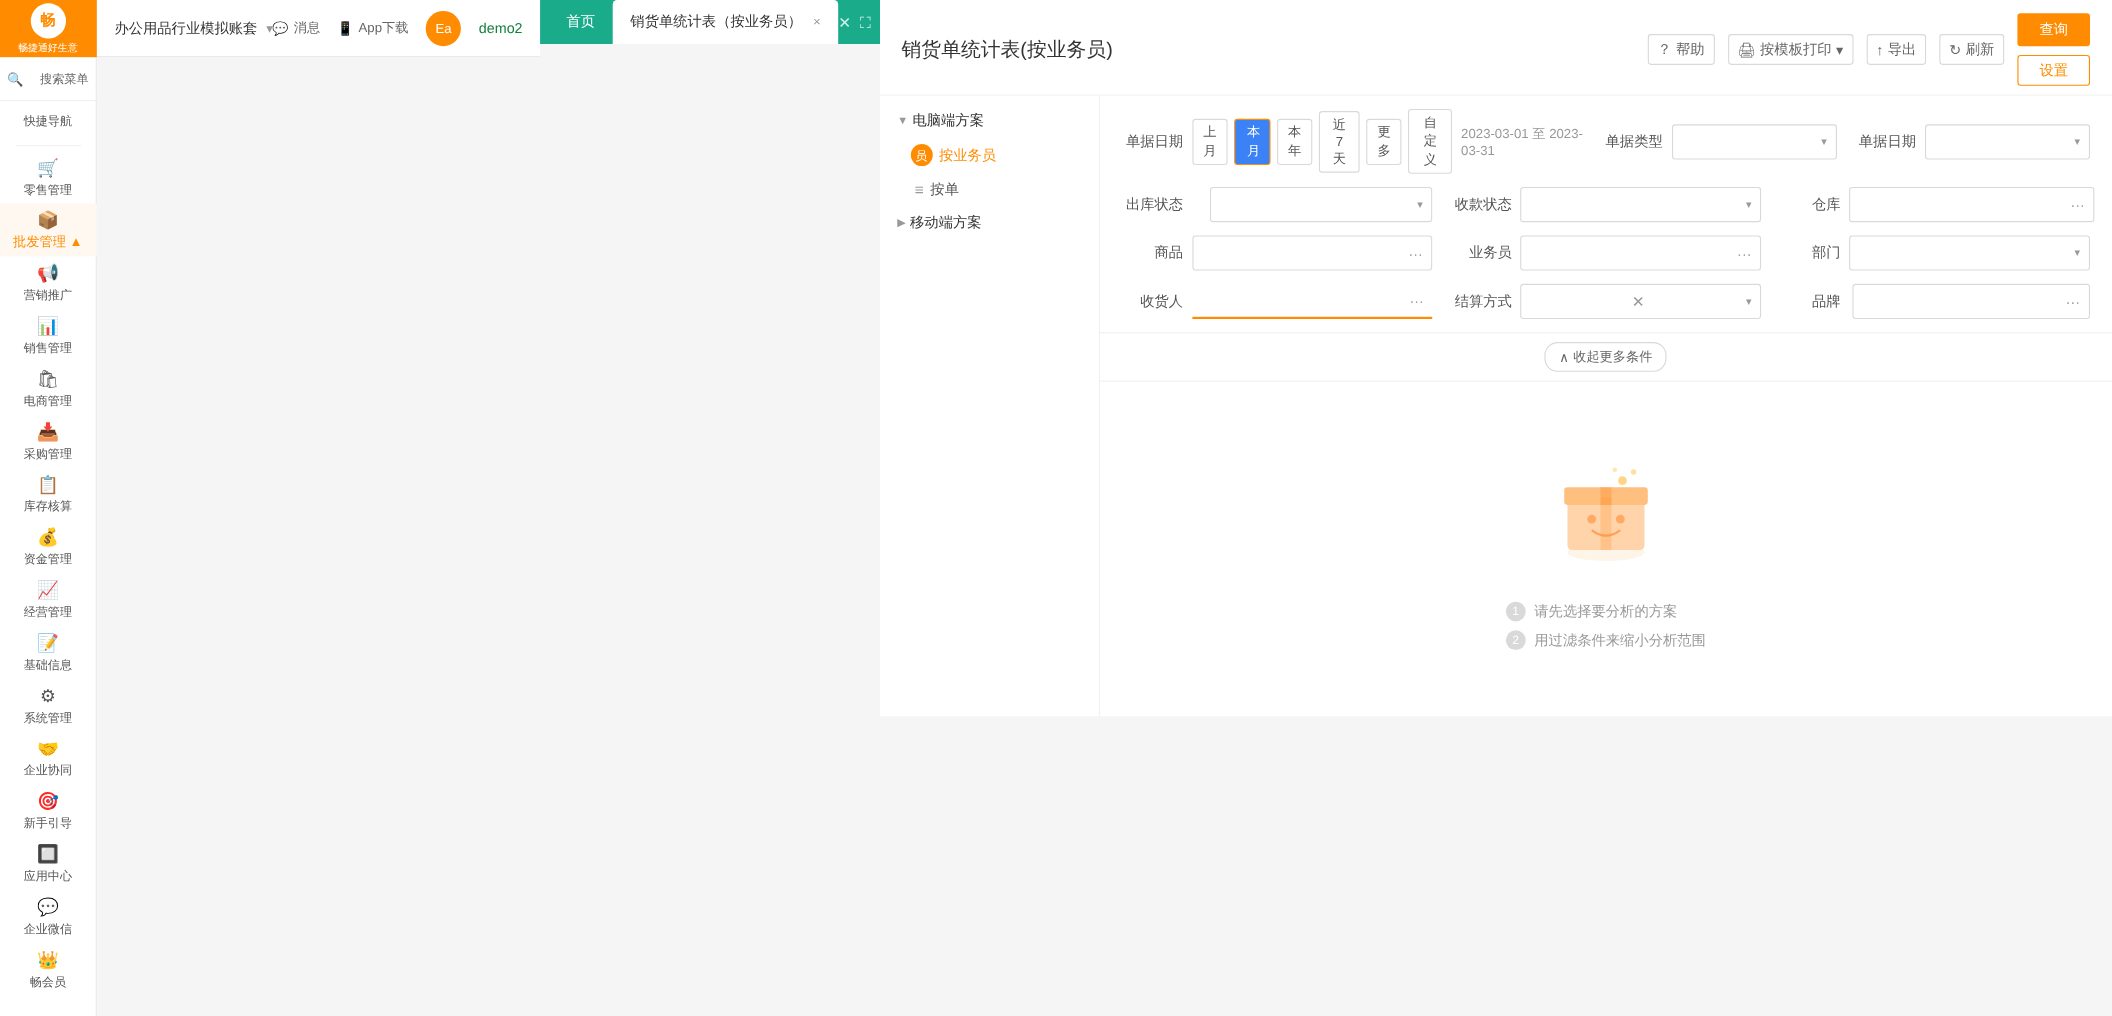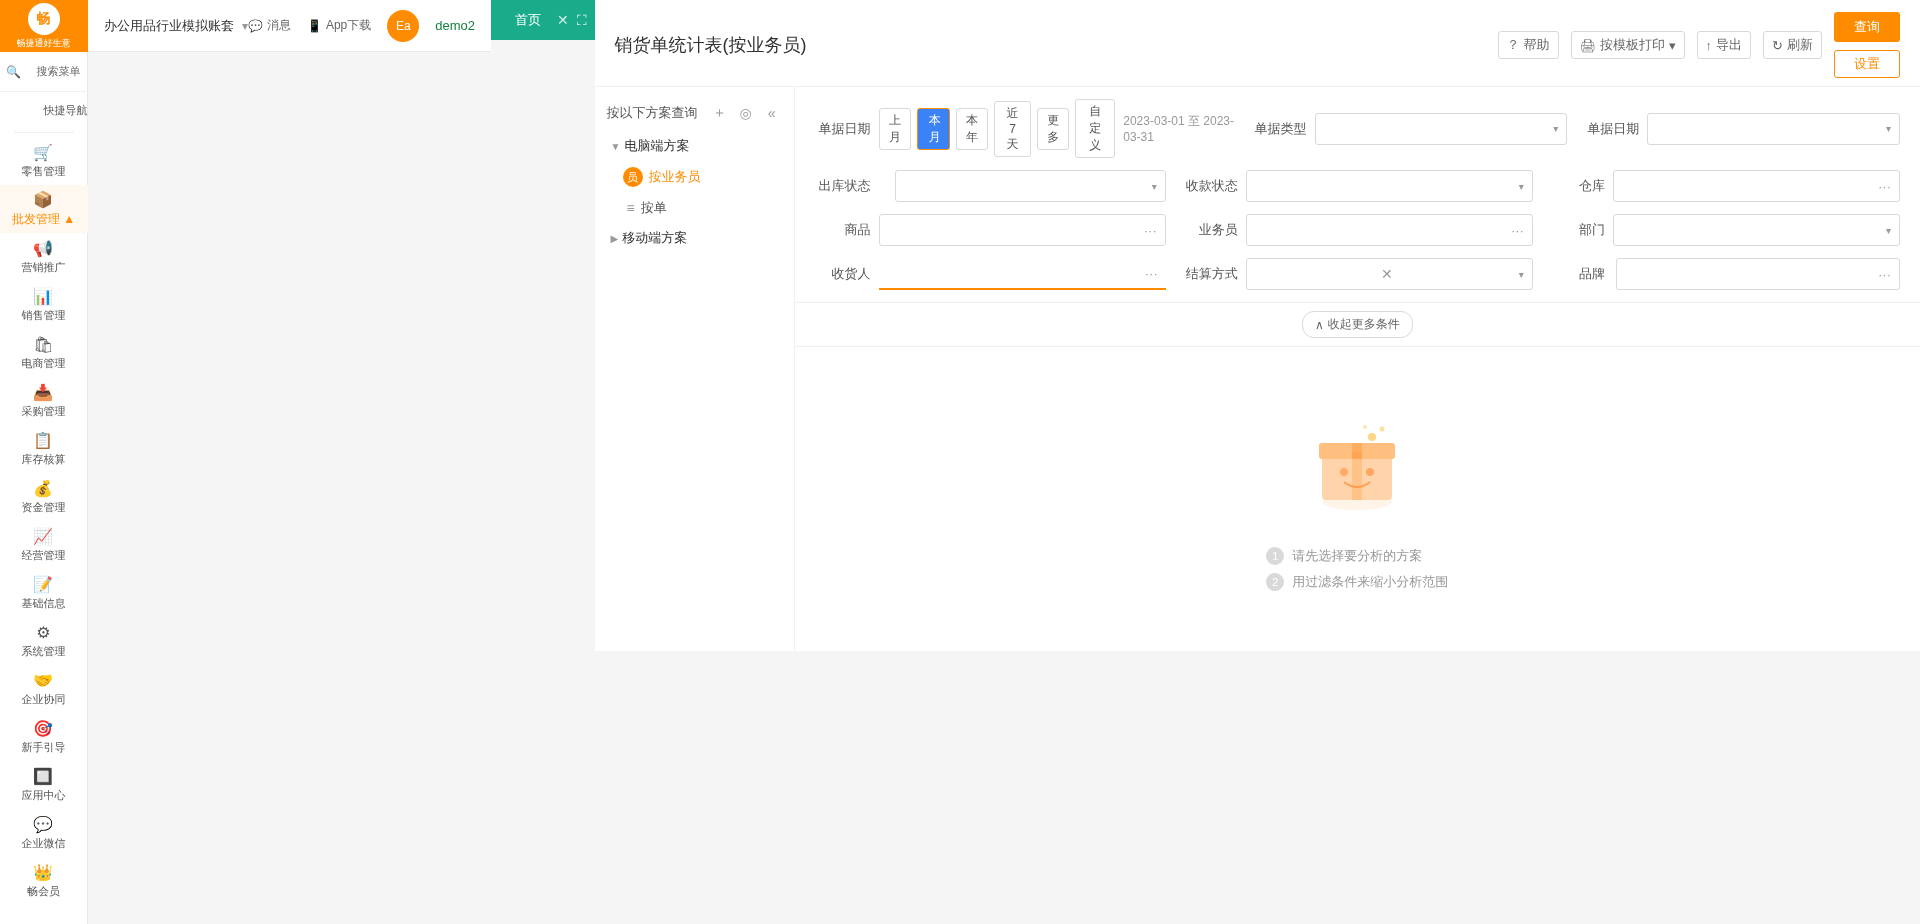--- a/index.html
+++ b/index.html
@@ -5,21 +5,21 @@
     * { margin: 0; padding: 0; box-sizing: border-box; }
     body { font-family: "Microsoft YaHei", "PingFang SC", sans-serif; font-size: 13px; background: #f5f5f5; display: flex; height: 924px; overflow: hidden; }
 
     
     .sidebar { width: 88px; background: #fff; border-right: 1px solid #e8e8e8; display: flex; flex-direction: column; align-items: center; padding-top: 0; z-index: 10; }
     .sidebar-logo { width: 88px; height: 52px; background: #ff8c00; display: flex; align-items: center; justify-content: center; flex-direction: column; cursor: pointer; }
     .sidebar-logo-icon { width: 32px; height: 32px; background: #fff; border-radius: 50%; display: flex; align-items: center; justify-content: center; margin-bottom: 2px; }
     .sidebar-logo-icon span { color: #ff8c00; font-size: 14px; font-weight: bold; }
     .sidebar-logo-text { color: #fff; font-size: 10px; }
     .sidebar-search { width: 88px; height: 40px; display: flex; align-items: center; justify-content: center; cursor: pointer; color: #666; font-size: 12px; border-bottom: 1px solid #f0f0f0; }
-    .sidebar-nav { width: 88px; height: 36px; display: flex; align-items: center; justify-content: flex-end; cursor: pointer; color: #666; font-size: 12px; }
+    .sidebar-nav { width: 88px; height: 36px; display: flex; align-items: center; justify-content: center; cursor: pointer; color: #666; font-size: 12px; }
     .sidebar-divider { width: 60px; height: 1px; background: #f0f0f0; margin: 4px 0; }
     .sidebar-item { width: 88px; height: 48px; display: flex; flex-direction: column; align-items: center; justify-content: center; cursor: pointer; color: #555; font-size: 12px; gap: 2px; }
     .sidebar-item .si-icon { font-size: 16px; }
     .sidebar-item .si-label { font-size: 11px; }
     .sidebar-item-group { width: 88px; }
     .sidebar-item-group .group-label { width: 88px; height: 48px; display: flex; flex-direction: column; align-items: center; justify-content: center; cursor: pointer; color: #ff8c00; font-size: 12px; gap: 2px; background: #fff8f0; }
     .sidebar-item-group .group-label .si-icon { font-size: 16px; }
 
     
     .main { flex: 1; display: flex; flex-direction: row; overflow: hidden; }
@@ -217,20 +217,24 @@
         <span>Ea</span>
       </div>
       <span class="header-user">demo2</span>
     </div>
   </div>
 
   <div class="tabs-bar">
     <div class="tab home">
       <span>首页</span>
     </div>
+    <div class="tab active">
+      <span>销货单统计表（按业务员）</span>
+      <span class="tab-close">×</span>
+    </div>
     <div class="tabs-right">
       <span style="cursor:pointer;">✕</span>
       <span style="cursor:pointer;">⛶</span>
     </div>
   </div>
 
   <div class="page-content">
     <div class="page-inner">
 
       <div class="page-title-bar">
@@ -256,34 +260,20 @@
           <div style="display:flex;flex-direction:column;gap:4px;">
             <button class="btn-query">查询</button>
             <button class="btn-set">设置</button>
           </div>
         </div>
       </div>
 
       <div class="content-area">
 
         <div class="left-panel">
-          <div class="left-panel-header">
-            <span class="left-panel-header-text">按以下方案查询</span>
-            <div class="lph-icons">
-              <div class="lph-icon">
-                <span>＋</span>
-              </div>
-              <div class="lph-icon">
-                <span>◎</span>
-              </div>
-              <div class="lph-icon">
-                <span>«</span>
-              </div>
-            </div>
-          </div>
 
           <div class="tree-item">
             <span class="tree-arrow">▼</span>
             <span class="tree-item-label">电脑端方案</span>
           </div>
           <div class="tree-sub">
             <div class="tree-sub-item active">
               <div class="ts-icon">员</div>
               <span>按业务员</span>
             </div>

